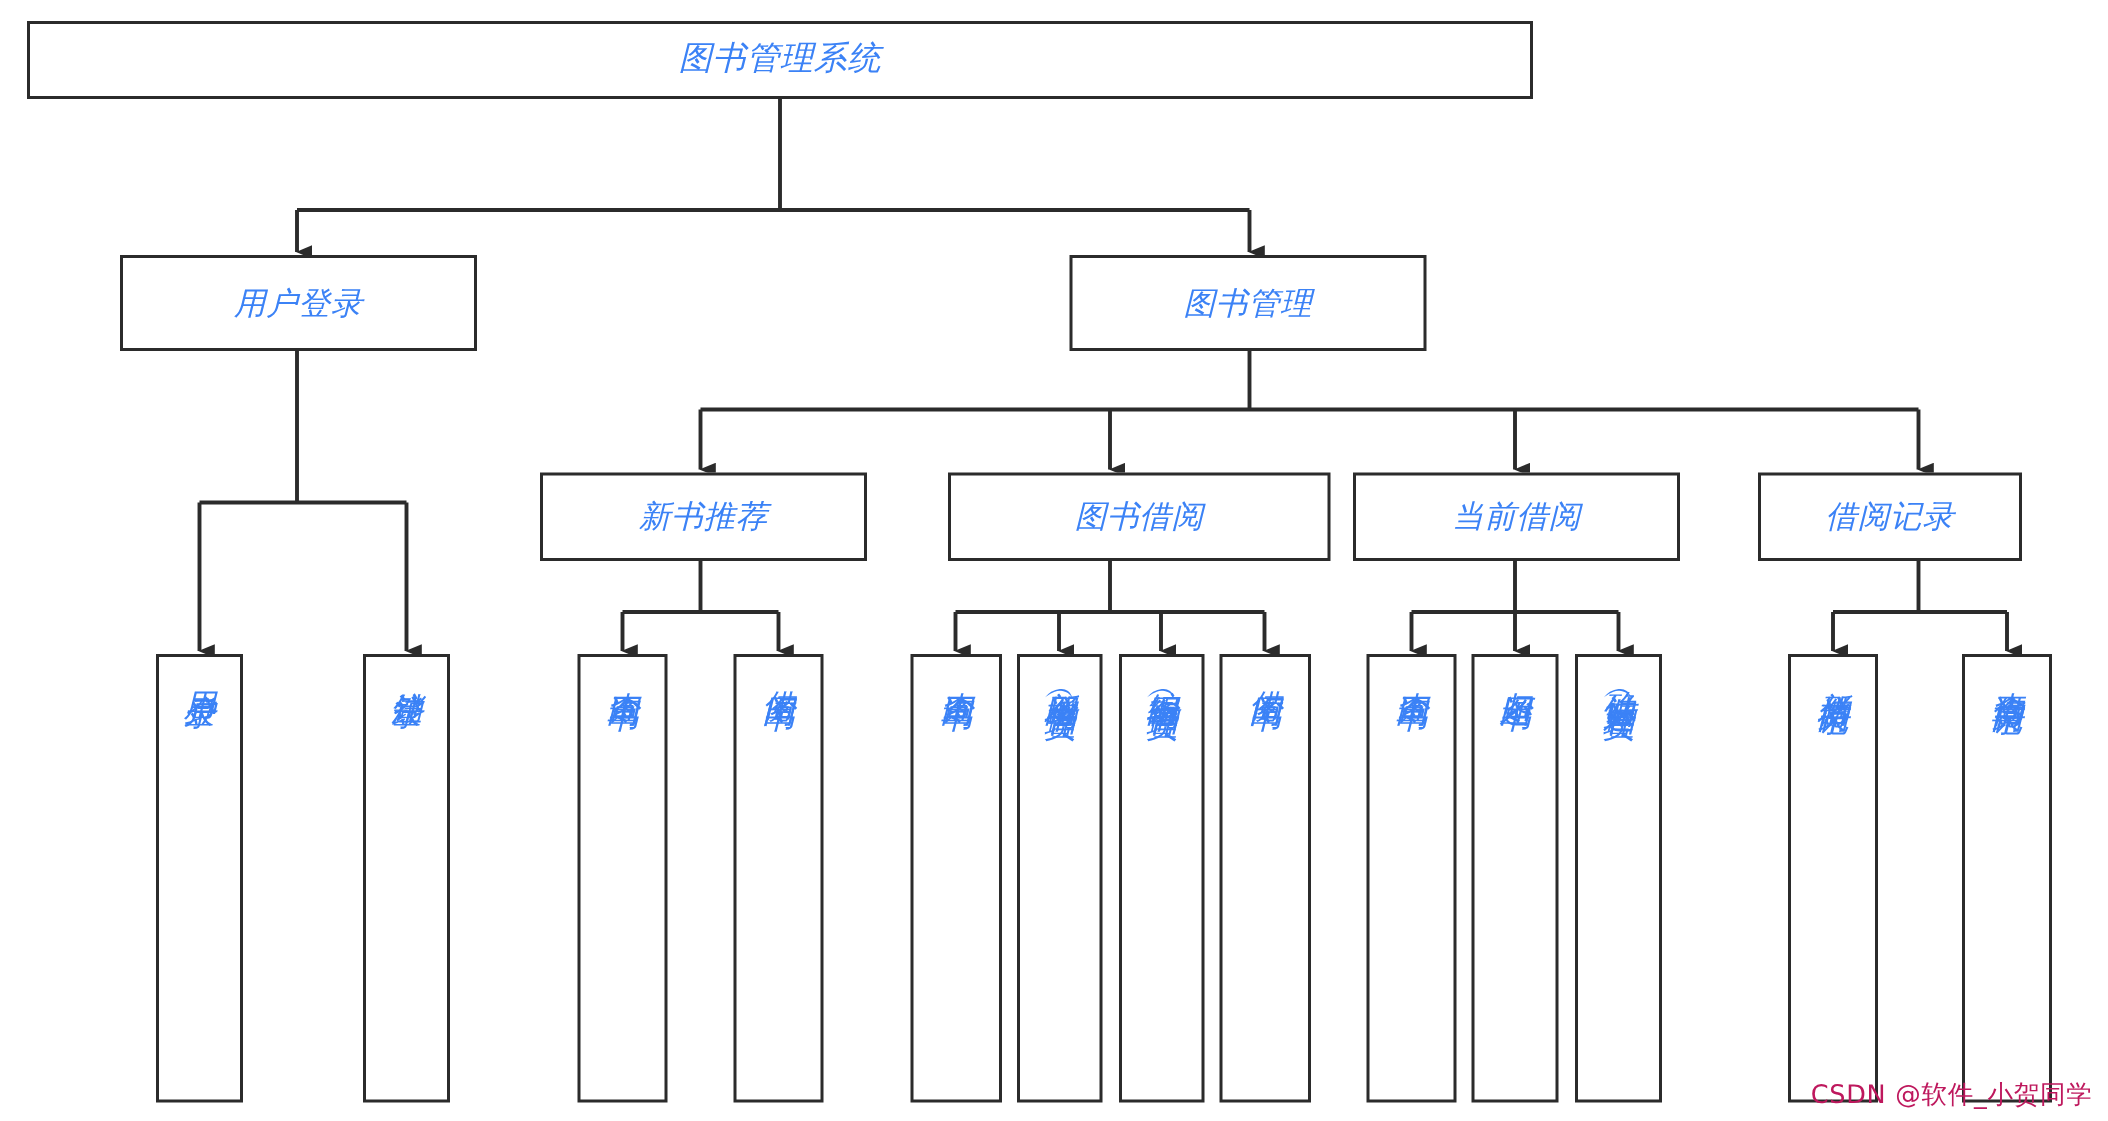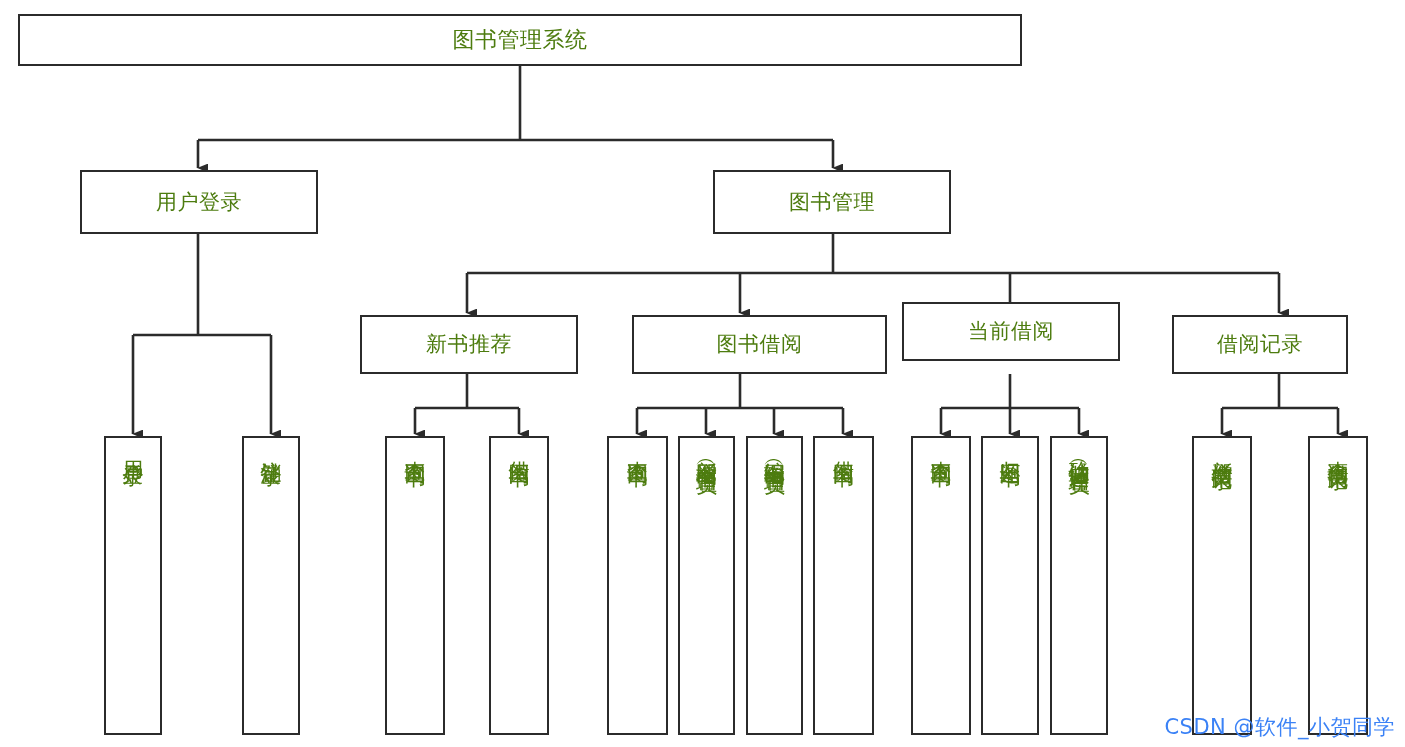--- a/index.html
+++ b/index.html
@@ -31,22 +31,23 @@
     background: #ffffff;
     border: 2.5px solid #2b2b2b;
     display: flex;
     align-items: center;
     justify-content: center;
     color: #1f1f1f;
   }
   .node-label {
     display: block;
     text-align: center;
-    color: #4d7c0f;
+    color: #3b82f6;
     letter-spacing: 0.5px;
+    font-style: italic;
   }
   
   .node.root { }
   .node.root .node-label {
     font-size: 22px;
     line-height: 1;
   }
   
   .node.branch .node-label {
     font-size: 21px;
@@ -65,22 +66,22 @@
     line-height: 1.15;
     letter-spacing: 2px;
     white-space: nowrap;
     text-align: start;
   }
   
   #watermark {
     position: absolute;
     right: 10px;
     bottom: 6px;
-    font-size: 21px;
-    color: #3b82f6;
+    font-size: 17px;
+    color: #be185d;
     white-space: nowrap;
     letter-spacing: 0.5px;
   }
 </style>
 </head>
 <body>
 
 <div id="diagram-root">
 
   <svg id="edges-layer" viewBox="0 0 1405 747" width="1405" height="747" xmlns="http://www.w3.org/2000/svg">
@@ -144,21 +145,21 @@
   <div class="node branch" style="left:360px; top:315px; width:218px; height:59px;">
     <span class="node-label">新书推荐</span>
   </div>
 
   <div class="node branch" style="left:713px; top:170px; width:238px; height:64px;">
     <span class="node-label">图书管理</span>
   </div>
   <div class="node branch" style="left:632px; top:315px; width:255px; height:59px;">
     <span class="node-label">图书借阅</span>
   </div>
-  <div class="node branch" style="left:902px; top:302px; width:218px; height:59px;">
+  <div class="node branch" style="left:902px; top:315px; width:218px; height:59px;">
     <span class="node-label">当前借阅</span>
   </div>
   <div class="node branch" style="left:1172px; top:315px; width:176px; height:59px;">
     <span class="node-label">借阅记录</span>
   </div>
 
   <div class="node leaf" style="left:104px; top:436px; width:58px; height:299px;">
     <span class="node-label">用户登录</span>
   </div>
   <div class="node leaf" style="left:242px; top:436px; width:58px; height:299px;">

